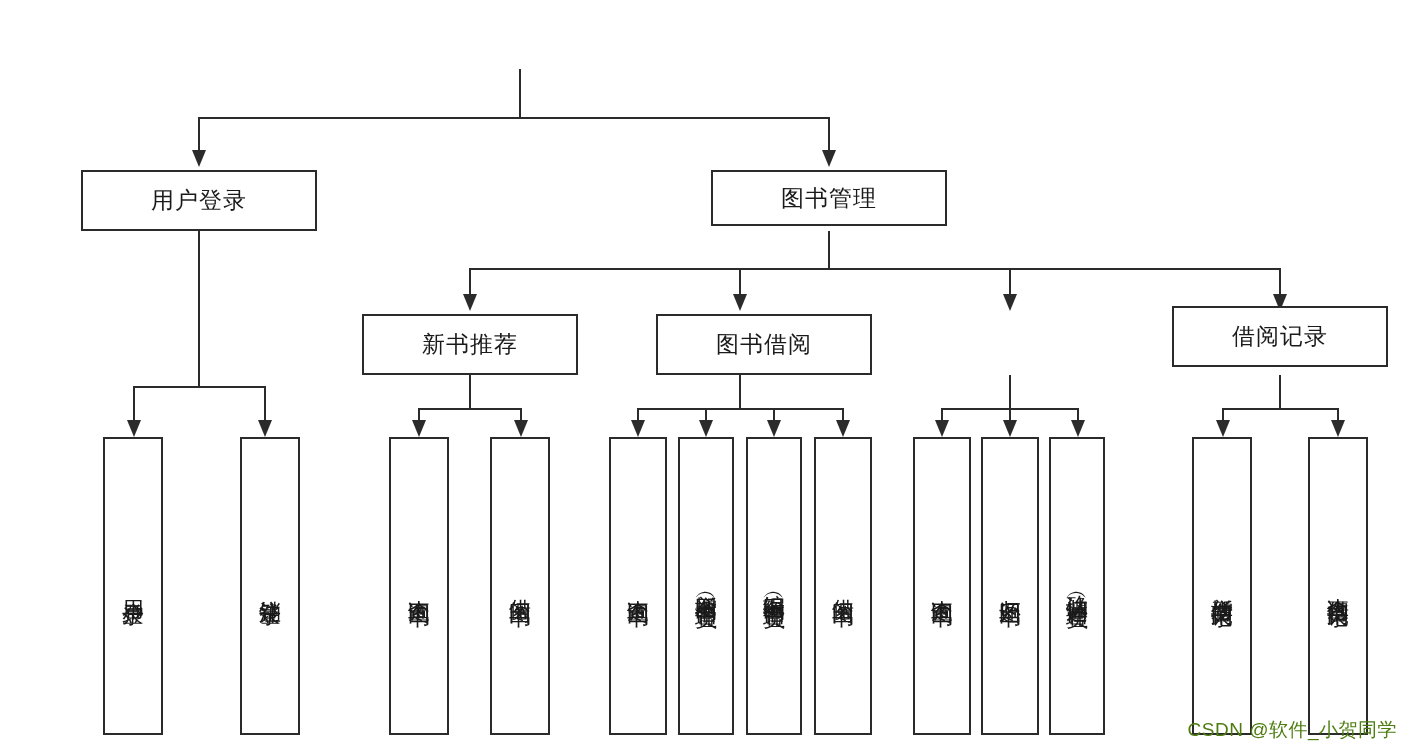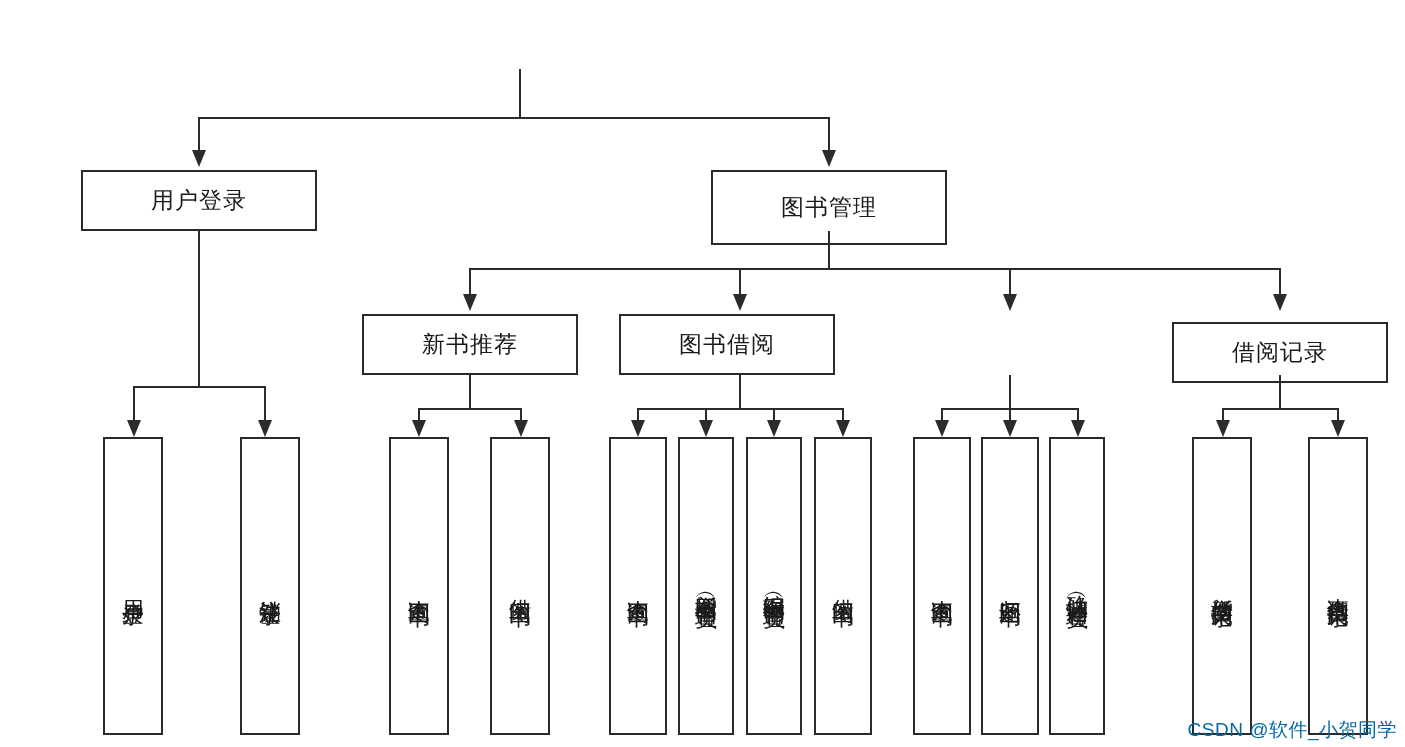--- a/index.html
+++ b/index.html
@@ -62,21 +62,21 @@
     border-left: 7px solid transparent;
     border-right: 7px solid transparent;
     border-top: 17px solid #2b2b2b;
   }
   
   #watermark {
     position: absolute;
     right: 8px;
     bottom: 4px;
     font-size: 19px;
-    color: #0369a1;
+    color: #4d7c0f;
     white-space: nowrap;
     user-select: none;
     letter-spacing: 0.5px;
   }
 </style>
 </head>
 <body>
 
 <div id="diagram-root">
 
@@ -87,21 +87,21 @@
 
   <div class="conn v" style="left:198px; top:117px; height:33px;"></div>
   <div class="arrow" style="left:192px; top:150px;"></div>
   <div class="conn v" style="left:828px; top:117px; height:33px;"></div>
   <div class="arrow" style="left:822px; top:150px;"></div>
 
   <div class="node horiz" style="left:81px; top:170px; width:236px; height:61px;">
     <span>用户登录</span>
   </div>
 
-  <div class="node horiz" style="left:711px; top:170px; width:236px; height:75px;justify-content:center;">
+  <div class="node horiz" style="left:711px; top:170px; width:236px; height:56px;justify-content:center;">
     <span>图书管理</span>
   </div>
 
   <div class="conn v" style="left:198px; top:231px; height:155px;"></div>
   <div class="conn h" style="left:133px; top:386px; width:132px;"></div>
   <div class="conn v" style="left:133px; top:386px; height:34px;"></div>
   <div class="arrow" style="left:127px; top:420px;"></div>
   <div class="conn v" style="left:264px; top:386px; height:34px;"></div>
   <div class="arrow" style="left:258px; top:420px;"></div>
 
@@ -112,24 +112,24 @@
   <div class="conn v" style="left:739px; top:268px; height:26px;"></div>
   <div class="arrow" style="left:733px; top:294px;"></div>
   <div class="conn v" style="left:1009px; top:268px; height:26px;"></div>
   <div class="arrow" style="left:1003px; top:294px;"></div>
   <div class="conn v" style="left:1279px; top:268px; height:26px;"></div>
   <div class="arrow" style="left:1273px; top:294px;"></div>
 
   <div class="node horiz" style="left:362px; top:314px; width:216px; height:61px;">
     <span>新书推荐</span>
   </div>
-  <div class="node horiz" style="left:619px; top:314px; width:216px; height:61px;">
+  <div class="node horiz" style="left:656px; top:314px; width:216px; height:61px;">
     <span>图书借阅</span>
   </div>
-  <div class="node horiz" style="left:1172px; top:322px; width:216px; height:61px;">
+  <div class="node horiz" style="left:1172px; top:306px; width:216px; height:61px;">
     <span>借阅记录</span>
   </div>
 
   <div class="conn v" style="left:469px; top:375px; height:33px;"></div>
   <div class="conn h" style="left:418px; top:408px; width:103px;"></div>
   <div class="conn v" style="left:418px; top:408px; height:12px;"></div>
   <div class="arrow" style="left:412px; top:420px;"></div>
   <div class="conn v" style="left:520px; top:408px; height:12px;"></div>
   <div class="arrow" style="left:514px; top:420px;"></div>
 

